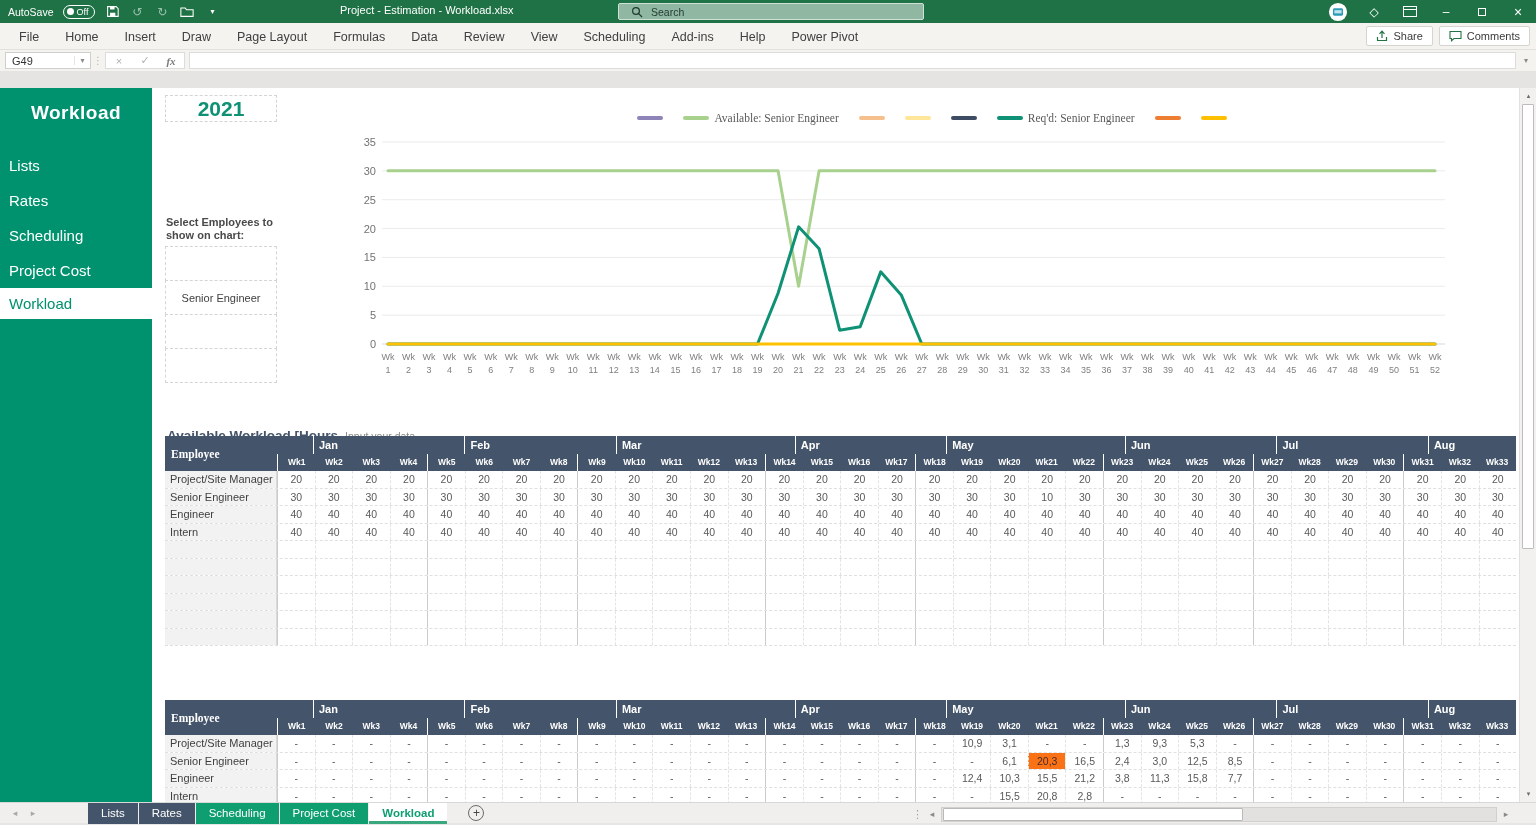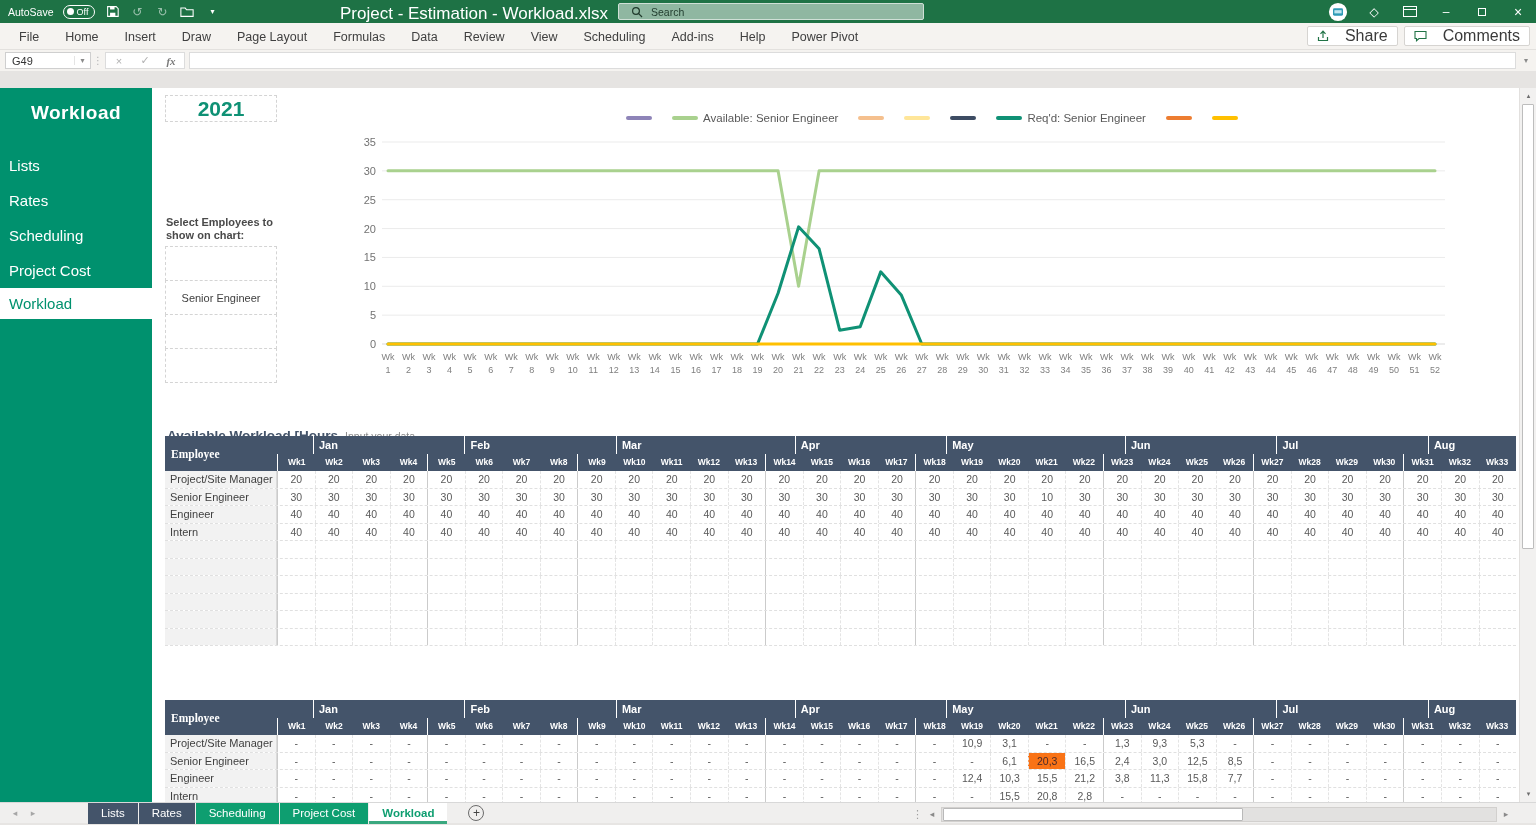--- a/index.html
+++ b/index.html
@@ -9,32 +9,32 @@
 
   
   #titlebar { position:absolute; left:0; top:0; width:1536px; height:23px; background:#1e7245; color:#fff; }
   .tb-left { position:absolute; left:8px; top:0; height:23px; display:flex; align-items:center; gap:9px; }
   .autosave-label { font-size:10.5px; }
   .autosave-pill { display:flex; align-items:center; gap:3px; border:1px solid #fff; border-radius:8px; padding:1px 6px 1px 3px; }
   .autosave-pill .dot { width:7px; height:7px; border-radius:50%; background:#fff; }
   .autosave-pill .off { font-size:9px; }
   .qat-btn { display:flex; align-items:center; justify-content:center; width:16px; height:16px; font-size:12px; color:#fff; cursor:default; }
   .qat-btn.dim { opacity:.55; }
-  .tb-title { position:absolute; left:340px; top:4px; font-size:17px; color:#fff; }
+  .tb-title { position:absolute; left:340px; top:4px; font-size:11px; color:#fff; }
   .tb-search { position:absolute; left:618px; top:3px; width:306px; height:17px; background:#8fb7a1; border:1px solid #cfe0d6; border-radius:2px; display:flex; align-items:center; gap:7px; padding-left:32px; color:#1f3a2c; font-size:10.5px; }
   .tb-right { position:absolute; right:0; top:0; height:23px; display:flex; }
   .tb-right > span { width:36px; height:23px; display:flex; align-items:center; justify-content:center; font-size:12px; }
   .restore-box { width:8px; height:8px; border:1px solid #fff; display:inline-block; }
 
   
   #ribbonbar { position:absolute; left:0; top:23px; width:1536px; height:27px; background:#f5f3f0; border-bottom:1px solid #e3e1de; }
   #ribbon-tabs { display:flex; height:27px; align-items:center; padding-left:6px; }
   .ribbon-tab { padding:0 13px; font-size:12.5px; color:#404040; line-height:26px; }
   .rb-actions { position:absolute; right:6px; top:3px; display:flex; gap:6px; }
-  .rb-btn { display:flex; align-items:center; gap:16px; height:20px; padding:0 9px; background:#fff; border:1px solid #d6d4d1; border-radius:2px; font-size:16px; color:#3a3a3a; }
+  .rb-btn { display:flex; align-items:center; gap:5px; height:20px; padding:0 9px; background:#fff; border:1px solid #d6d4d1; border-radius:2px; font-size:11px; color:#3a3a3a; }
 
   
   #formulabar { position:absolute; left:0; top:50px; width:1536px; height:21px; background:#f5f3f0; display:flex; align-items:center; }
   .name-box { margin-left:5px; width:86px; height:17px; background:#fff; border:1px solid #cfcfcf; display:flex; align-items:center; font-size:11px; color:#333; }
   .name-box .nb-val { flex:1; padding-left:6px; }
   .name-box .nb-arrow { width:16px; text-align:center; color:#8a8a8a; font-size:8px; border-left:1px solid #e4e4e4; }
   .fb-dots { width:14px; text-align:center; color:#b5b5b5; font-size:10px; }
   .fb-btns { height:17px; background:#fff; border:1px solid #dcdcdc; display:flex; align-items:center; }
   .fb-btn { width:26px; text-align:center; font-size:11px; color:#b0b0b0; }
   .fb-fx { color:#7a7a7a; font-style:italic; font-family:"Liberation Serif",serif; font-weight:bold; }
@@ -55,21 +55,21 @@
   .side-item.active { background:#fff; color:#00916e; height:31px; }
 
   
   .year-box { position:absolute; left:165px; top:7px; width:112px; height:27px; border:1px dashed #d4d4d4; display:flex; align-items:center; justify-content:center; font-size:21px; font-weight:bold; color:#0f9175; }
   .select-label { position:absolute; left:166px; top:128px; width:126px; font-size:11px; font-weight:bold; color:#4a4a4a; line-height:13px; }
   #picker { position:absolute; left:165px; top:158px; width:112px; }
   .picker-cell { height:35px; border:1px dashed #d4d4d4; margin-top:-1px; display:flex; align-items:center; justify-content:center; font-size:11px; color:#404040; background:#fff; }
   .picker-cell:first-child { margin-top:0; }
 
   
-  #legend { position:absolute; left:382px; top:24px; width:1100px; display:flex; justify-content:center; align-items:center; gap:20px; }
+  #legend { position:absolute; left:382px; top:24px; width:1100px; display:flex; justify-content:center; align-items:center; gap:20px;font-family:Liberation Serif, serif; }
   .lg-item { display:flex; align-items:center; gap:5px; }
   .lg-swatch { width:26px; height:3.5px; border-radius:2px; }
   .lg-label { font-size:11.5px; color:#595959; }
   #chart-area { position:absolute; left:348px; top:46px; width:1168px; height:250px; }
   svg { font-family:"Liberation Sans","DejaVu Sans",sans-serif; }
   .ytick { font-size:11px; fill:#737373; }
   .xtick { font-size:9px; fill:#7f7f7f; }
 
   
   .sec-title { position:absolute; font-size:13.5px; font-weight:bold; color:#44546a; }

